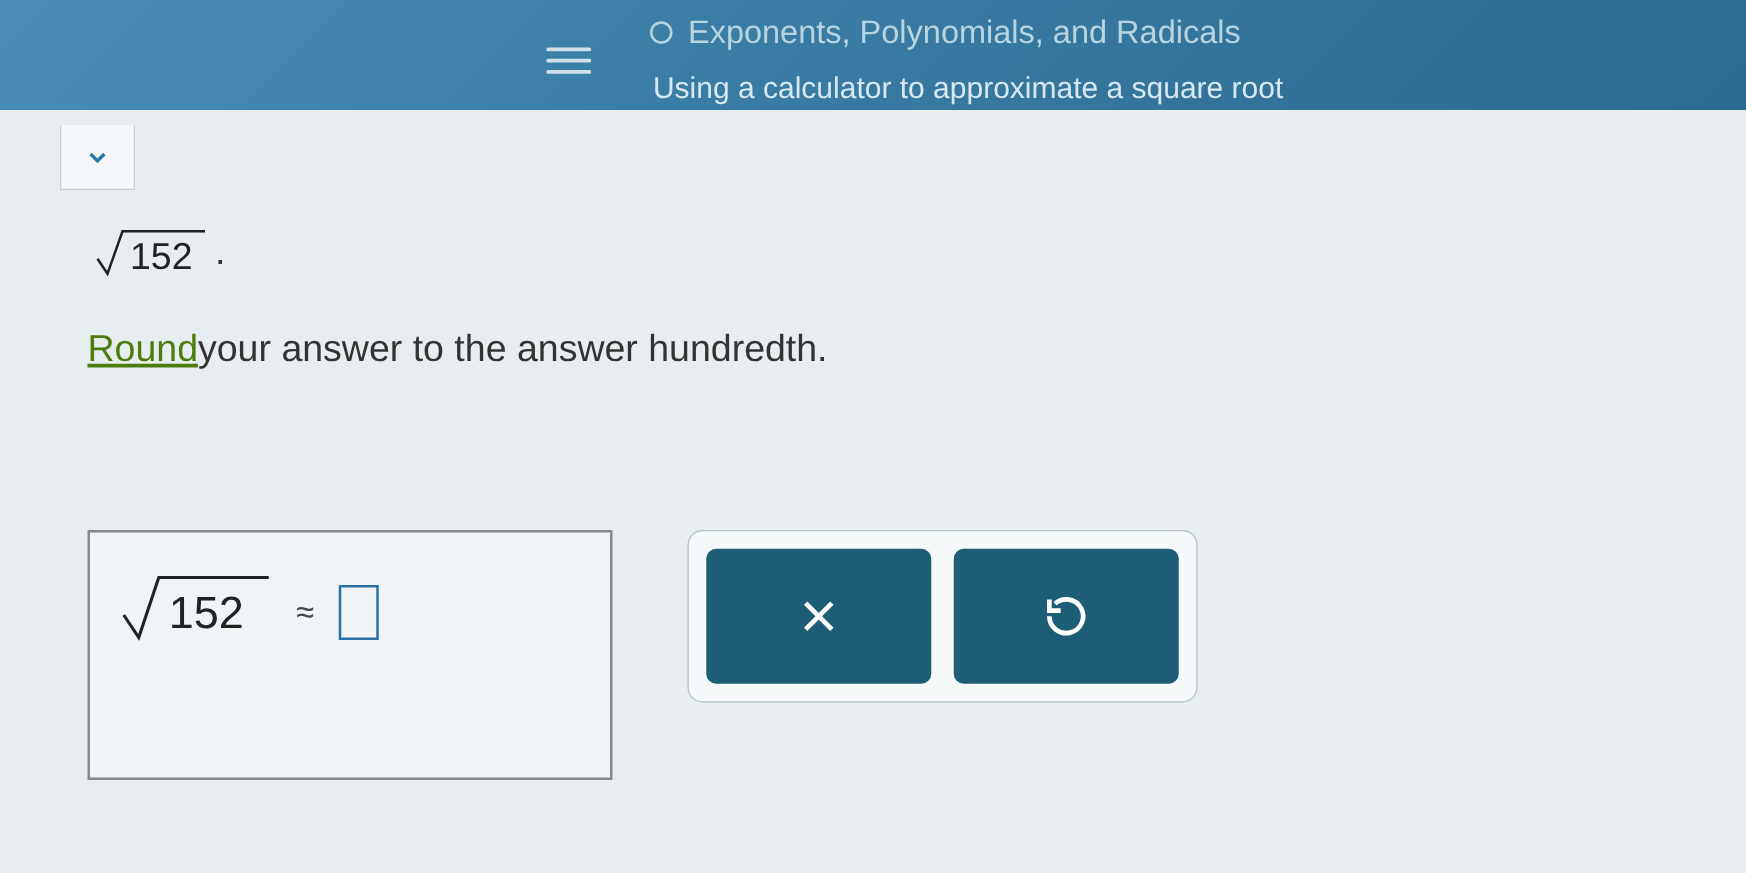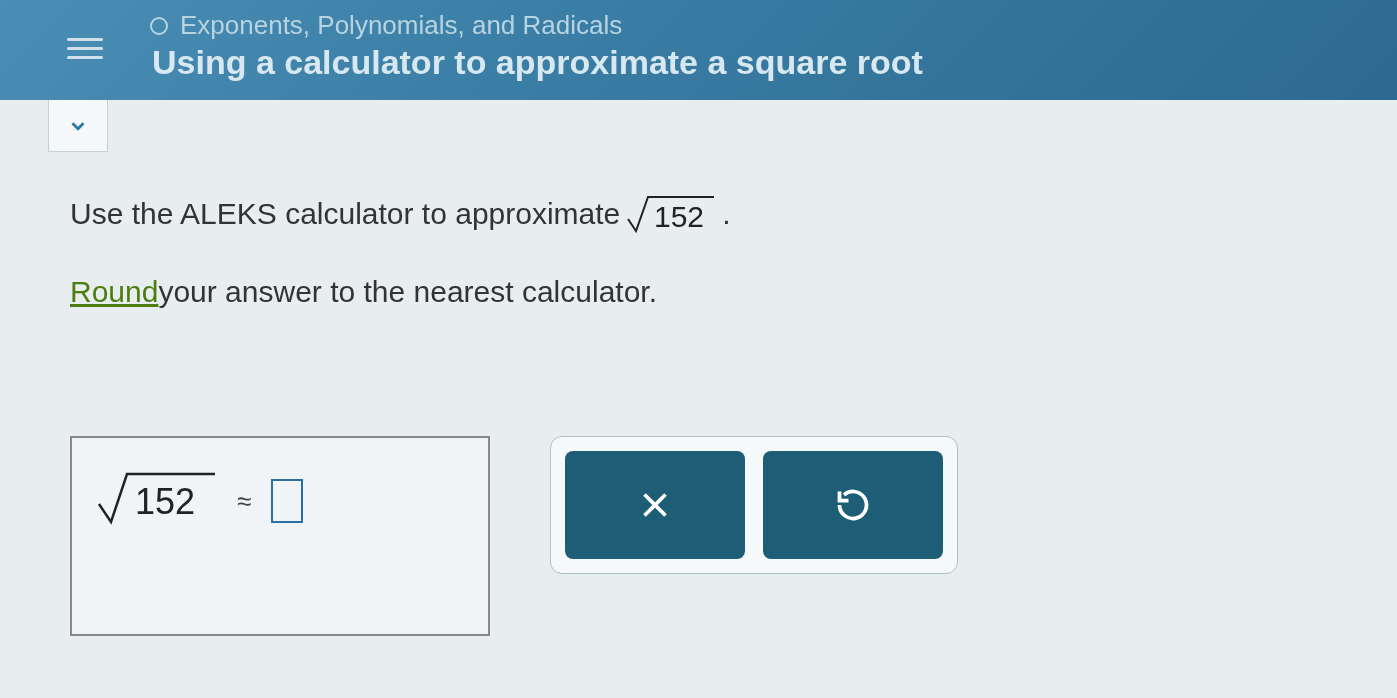--- a/index.html
+++ b/index.html
@@ -9,25 +9,26 @@
     }
     body {
       font-family: Arial, Helvetica, sans-serif;
       background: #e8eef0;
       width: 1397px;
       height: 698px;
       overflow: hidden;
     }
     .header {
       background: linear-gradient(135deg, #4a8db5 0%, #3a7da5 40%, #2d6a8f 100%);
-      height: 100px;
+      height: 88px;
       display: flex;
       align-items: flex-start;
       padding: 8px 0 0 0;
       position: relative;
+      justify-content: center;
     }
     .hamburger-btn {
       width: 50px;
       height: 50px;
       display: flex;
       flex-direction: column;
       justify-content: center;
       align-items: center;
       gap: 6px;
       margin-left: 60px;
@@ -54,24 +55,23 @@
     }
     .category-marker {
       width: 18px;
       height: 18px;
       border: 2px solid #b8d4e0;
       border-radius: 50%;
       display: inline-block;
     }
     .topic {
       color: #d8e8f0;
-      font-size: 34px;
-      margin-top: 2px;
+      font-size: 24px;
+      margin-top: 16px;
       margin-left: 2px;
-      font-weight: bold;
     }
     .chevron-tab {
       position: absolute;
       left: 48px;
       top: 100px;
       width: 60px;
       height: 52px;
       background: #f5f8fa;
       border: 1px solid #c5d0d5;
       border-top: none;
@@ -181,32 +181,31 @@
   <div class="chevron-tab">
     <svg class="chevron-down" viewBox="0 0 24 24" fill="none" stroke="#2a7aa5" stroke-width="3">
       <polyline points="6 9 12 15 18 9"></polyline>
     </svg>
   </div>
 </div>
 
 <div class="content">
   <div class="instruction">
     <div class="instruction-line">
-      <span>Use the ALEKS calculator to approximate </span>
       <span class="sqrt-inline">
         <svg width="90" height="42" viewBox="0 0 90 42">
           <path d="M2 26 L10 38 L22 4 L88 4" stroke="#222" stroke-width="2" fill="none"></path>
           <text x="28" y="34" font-size="30" fill="#222" font-family="Arial">152</text>
         </svg>
       </span>
       <span>.</span>
     </div>
     <div class="instruction-line">
       <span class="round-link">Round</span>
-      <span> your answer to the nearest calculator.</span>
+      <span> your answer to the answer hundredth.</span>
     </div>
   </div>
 
   <div class="answer-row">
     <div class="answer-box">
       <div class="answer-content">
         <span>
           <svg width="120" height="58" viewBox="0 0 120 58">
             <path d="M2 36 L14 54 L30 6 L118 6" stroke="#222" stroke-width="2.5" fill="none"></path>
             <text x="38" y="46" font-size="36" fill="#222" font-family="Arial">152</text>

